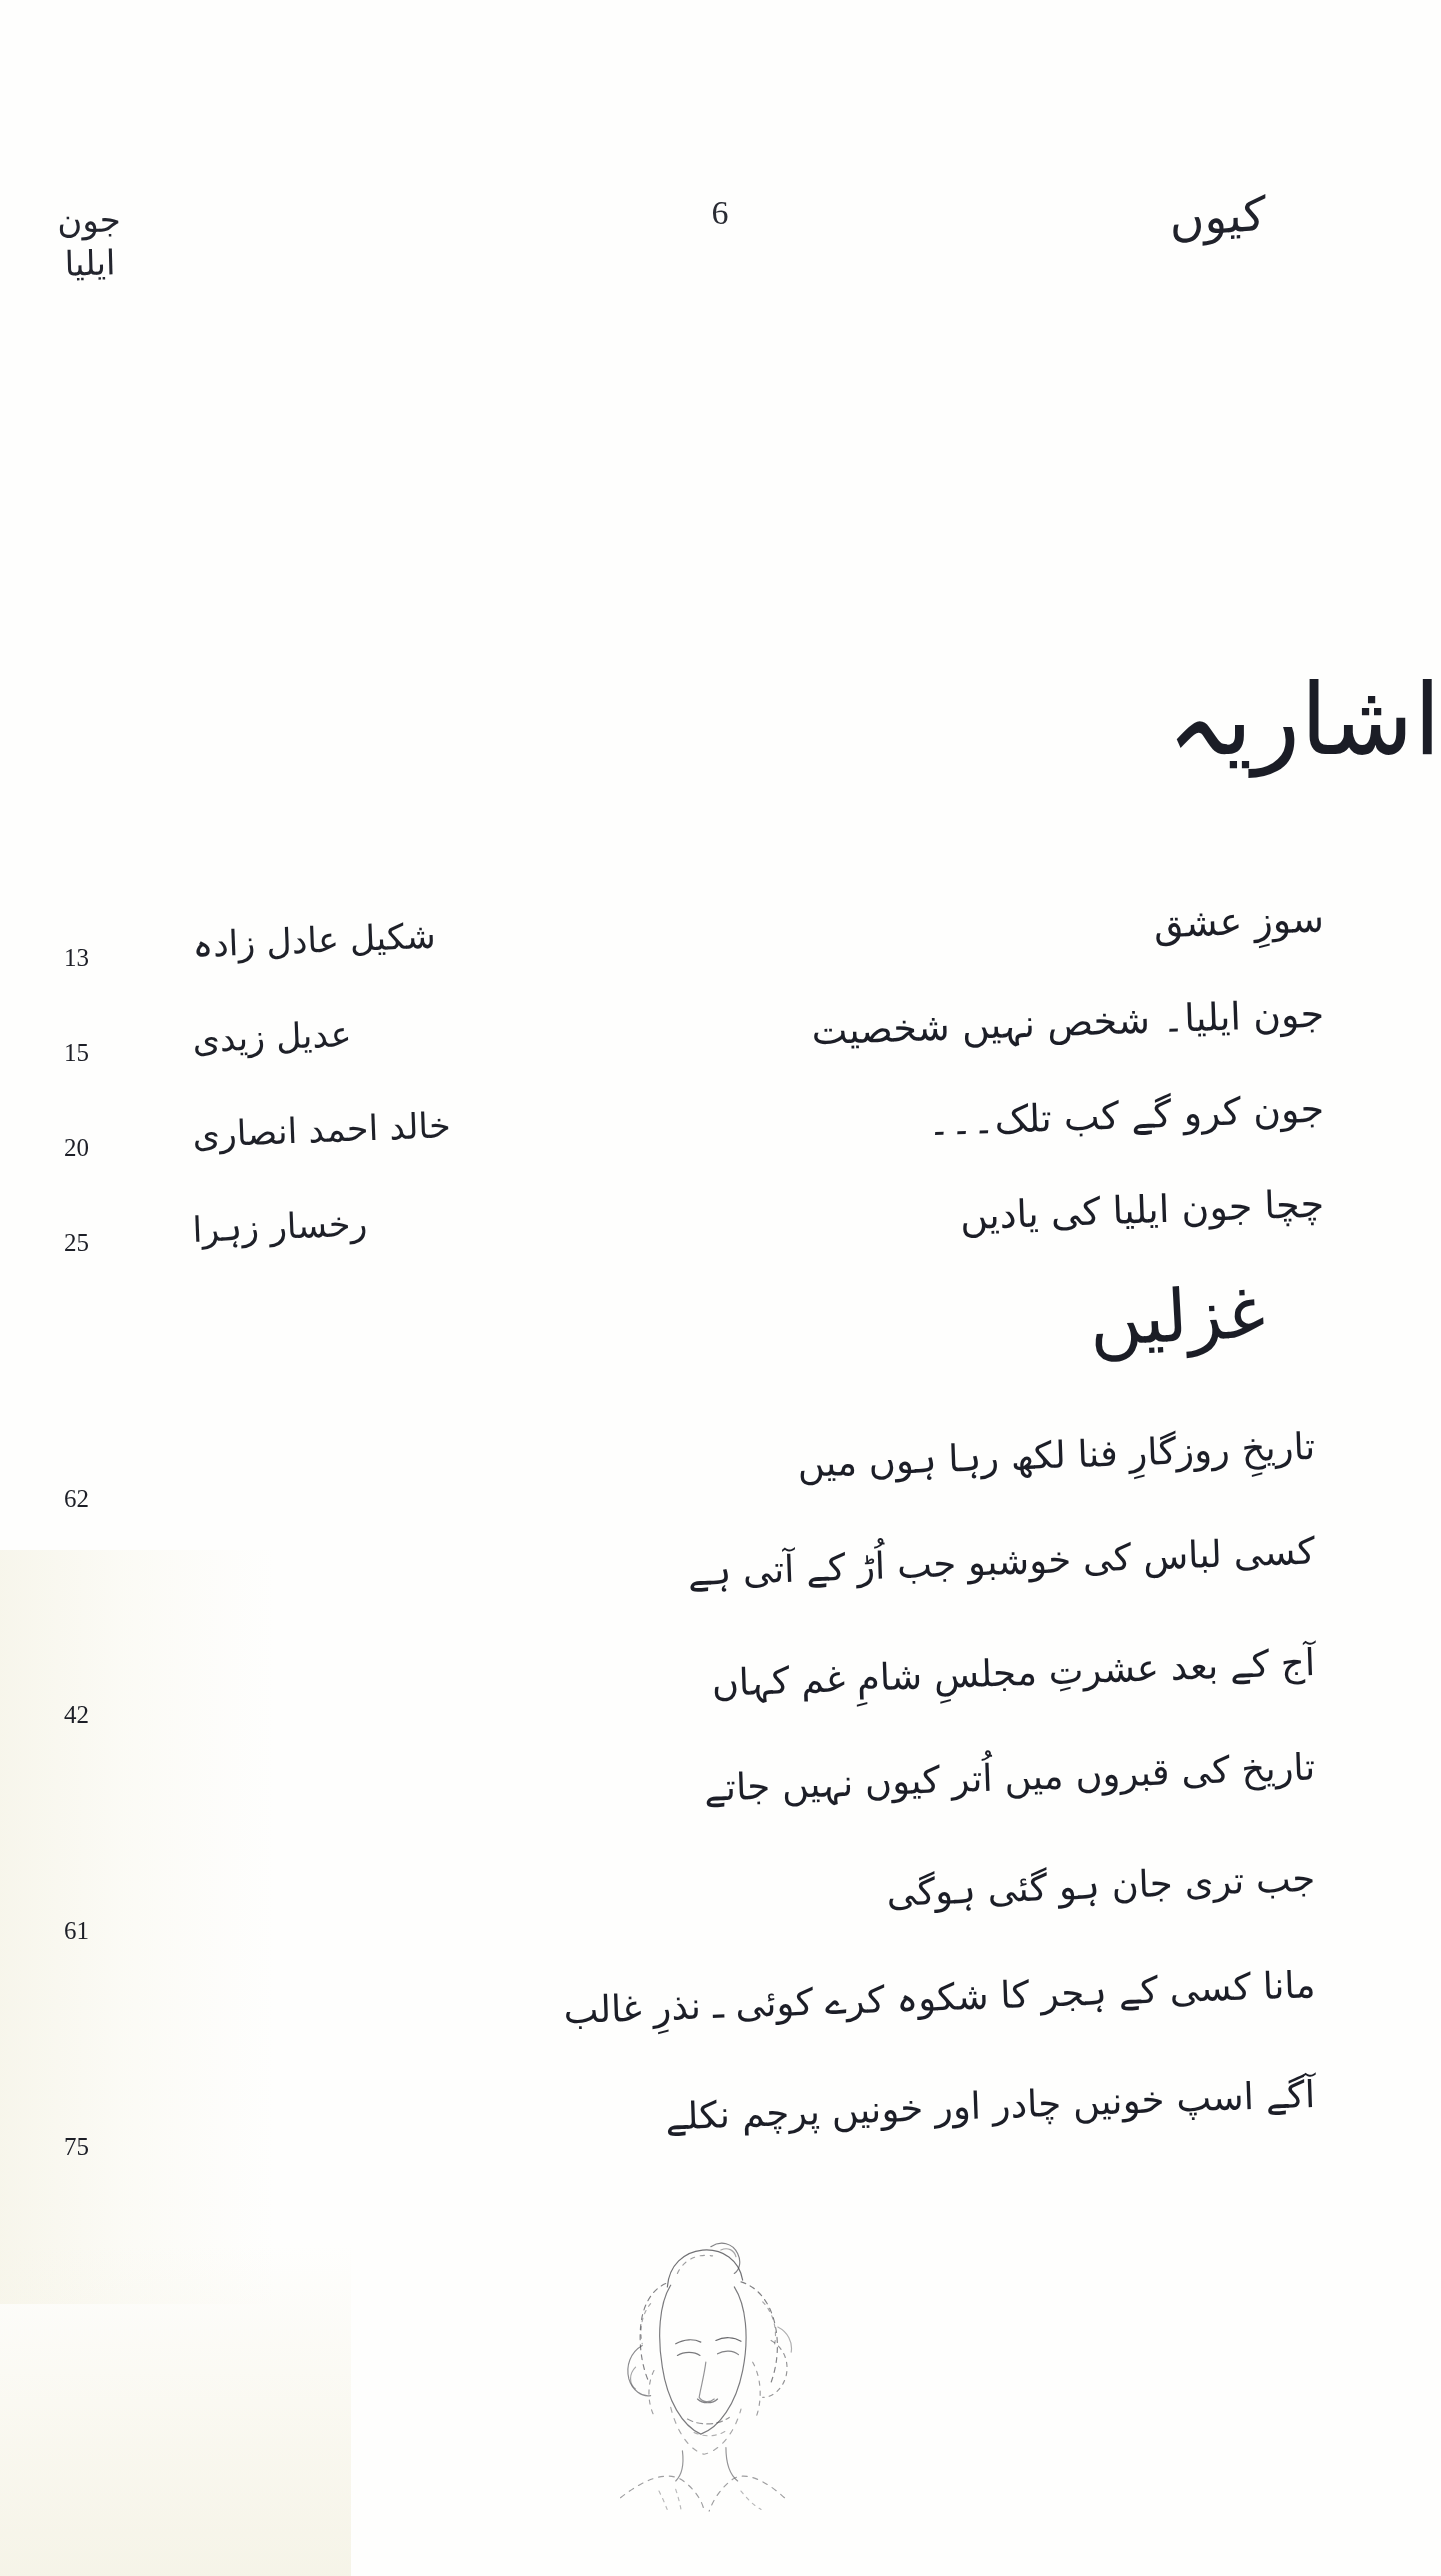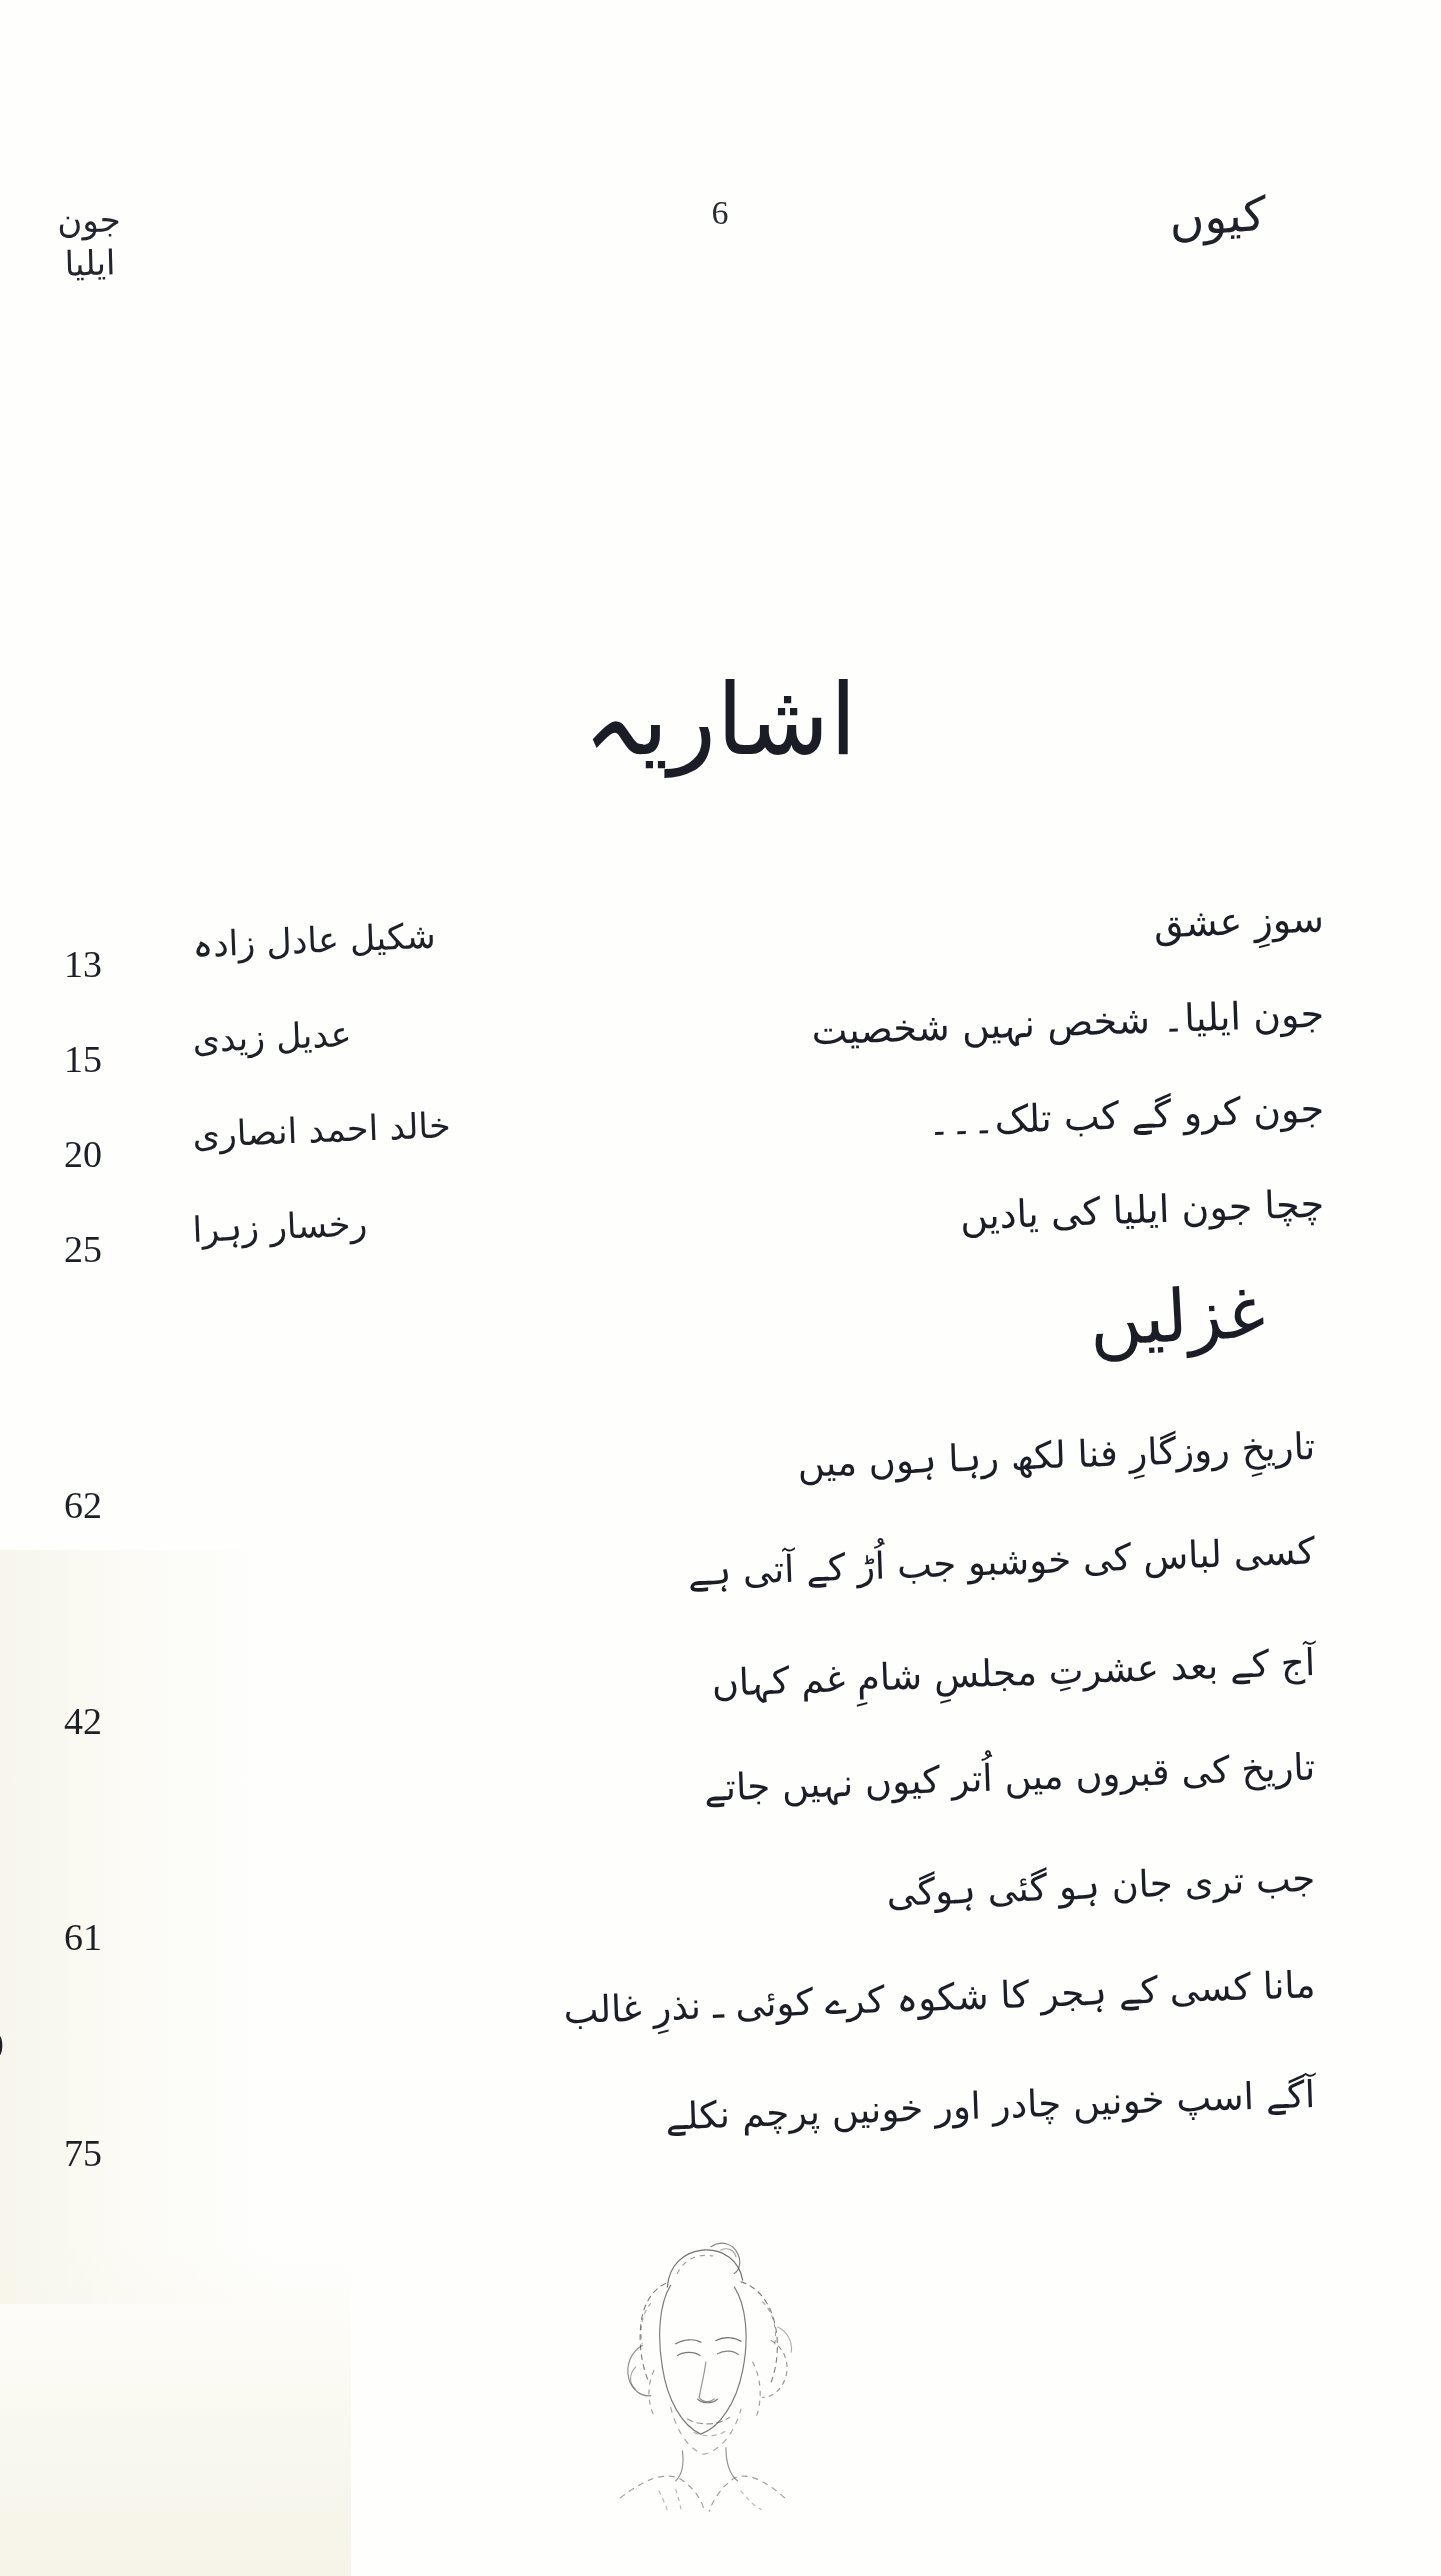--- a/index.html
+++ b/index.html
@@ -84,21 +84,21 @@
     transform: rotate(-4deg) skewX(-4deg);
     font-family: "DejaVu Sans", "Liberation Sans", sans-serif;
   }
 
   
   .index-title {
     position: absolute;
     top: 670px;
     left: 0;
     width: 100%;
-    text-align: center;
+    text-align: right;
     font-size: 99px;
     line-height: 1;
     color: #1b1d26;
     font-family: "DejaVu Sans", "Liberation Sans", sans-serif;
     letter-spacing: 1.7px;
   }
 
   
   .contents {
     position: absolute;
@@ -113,21 +113,21 @@
     width: 100%;
     height: 95px;
   }
   .row .folio {
     width: 193px;
     flex: 0 0 193px;
     order: 3;
     text-align: left;
     padding-left: 65px;
     box-sizing: border-box;
-    font-size: 38px;
+    font-size: 25px;
     line-height: 1;
     padding-top: 44px;
     color: #1d1f27;
     font-family: "Liberation Serif", "DejaVu Serif", serif;
   }
   .row .author {
     flex: 0 0 469px;
     width: 469px;
     order: 2;
     text-align: left;

